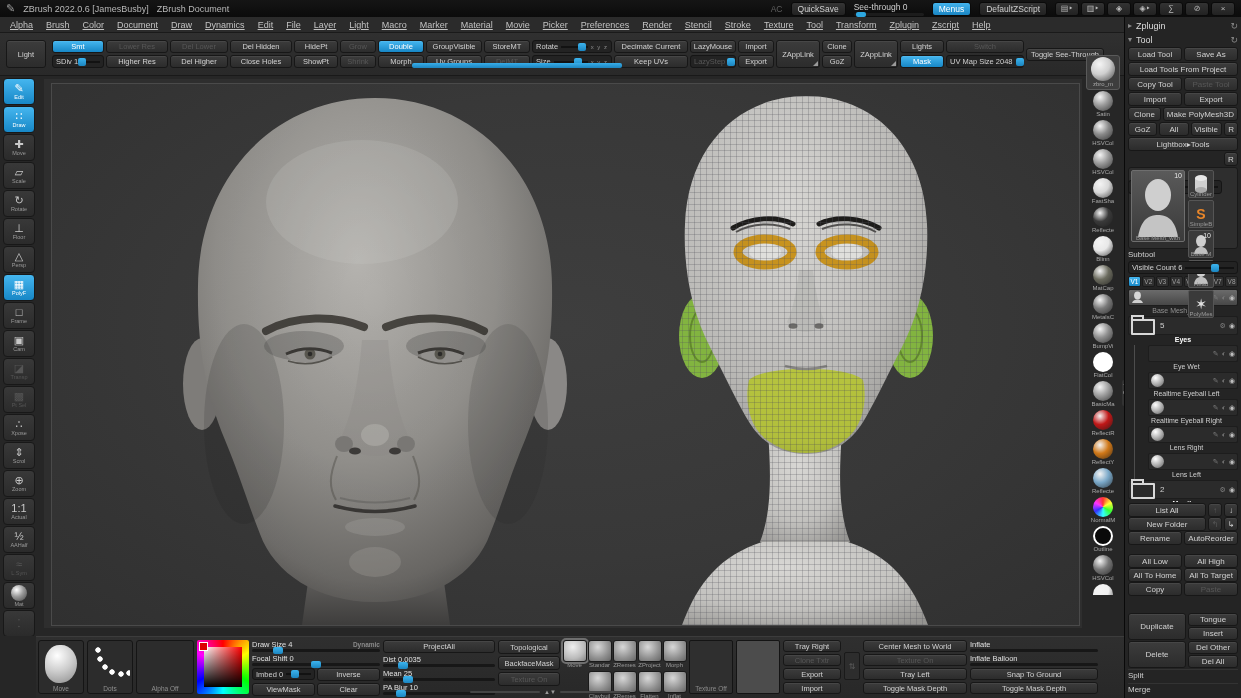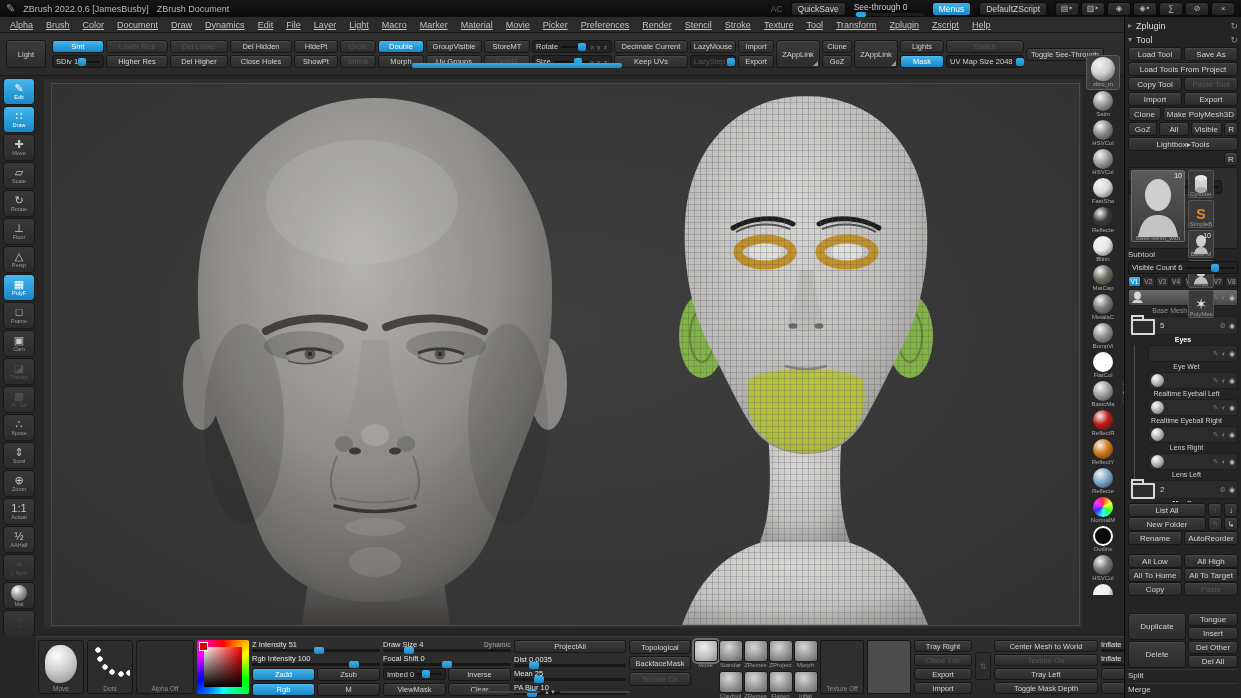--- a/index.html
+++ b/index.html
@@ -861,46 +861,20 @@
       <div class="bthumb" style="width:56px">
         <span class="lbl">Alpha Off</span>
       </div>
       <div id="colorpicker">
         <div class="sv"></div>
         <div class="mark"></div>
       </div>
       <div class="bcol" style="width:128px">
         <div class="bslider">
           <div class="tp">
-            <span>Z Intensity 51</span>
-          </div>
-          <div class="trk">
-            <div class="kn" style="left:52%"></div>
-          </div>
-        </div>
-        <div class="bslider">
-          <div class="tp">
-            <span>Rgb Intensity 100</span>
-          </div>
-          <div class="trk">
-            <div class="kn" style="left:80%"></div>
-          </div>
-        </div>
-        <div class="brow">
-          <div class="zbtn active" style="flex:1">Zadd</div>
-          <div class="zbtn" style="flex:1">Zsub</div>
-        </div>
-        <div class="brow">
-          <div class="zbtn active" style="flex:1">Rgb</div>
-          <div class="zbtn" style="flex:1">M</div>
-        </div>
-      </div>
-      <div class="bcol" style="width:128px">
-        <div class="bslider">
-          <div class="tp">
             <span>Draw Size 4</span>
             <span class="tag">Dynamic</span>
           </div>
           <div class="trk">
             <div class="kn" style="left:20%"></div>
           </div>
         </div>
         <div class="bslider">
           <div class="tp">
             <span>Focal Shift 0</span>

